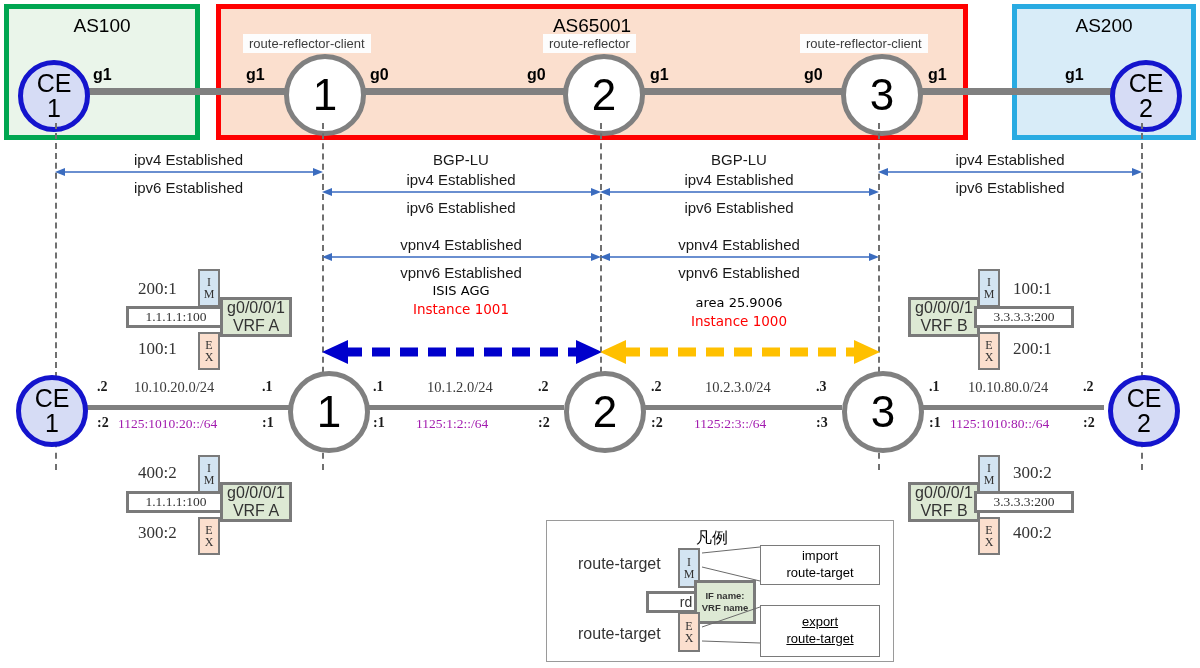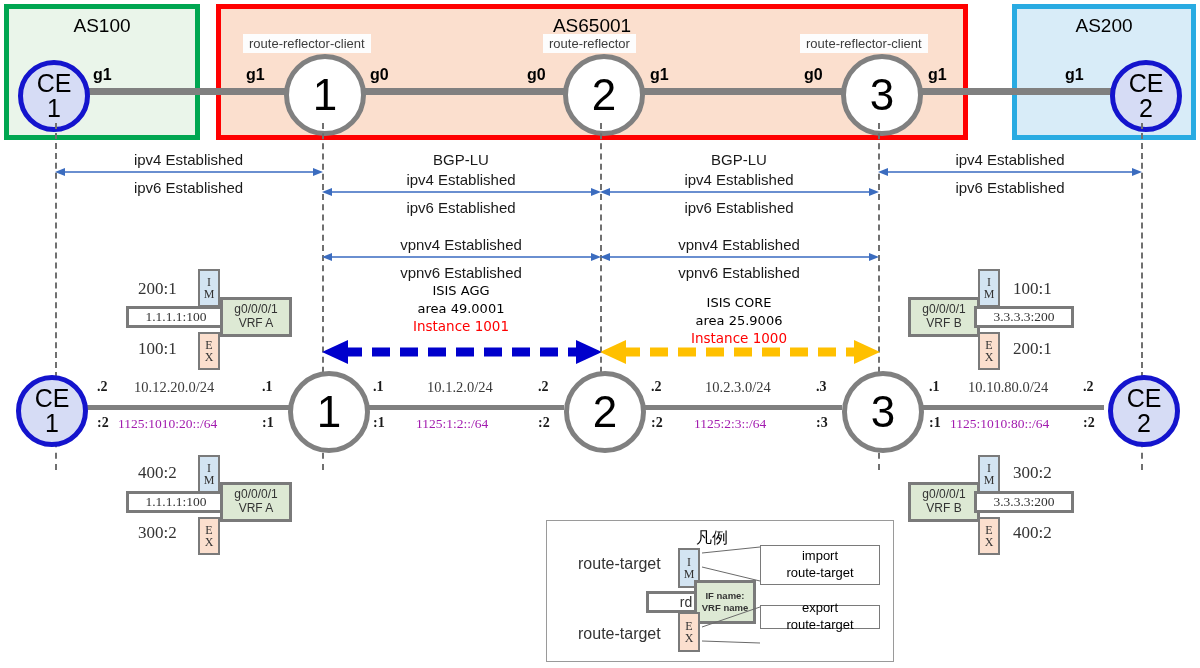--- a/index.html
+++ b/index.html
@@ -44,21 +44,21 @@
   .imex{width:22px;box-sizing:border-box;border:2px solid #7a7a7a;
         display:flex;flex-direction:column;align-items:center;justify-content:center;
         font-size:12px;color:#333;line-height:1.0;font-family:"Liberation Serif",serif;}
   .im{background:#d3e4f2;height:38px;}
   .ex{background:#fbdfce;height:38px;}
   .rdbox{box-sizing:border-box;border:3px solid #7a7a7a;background:#fff;height:22px;
          display:flex;align-items:center;justify-content:center;
          font-size:13.5px;color:#333;font-family:"Liberation Serif",serif;white-space:nowrap;}
   .vrfbox{box-sizing:border-box;border:3px solid #7a7a7a;background:#dde9d4;height:40px;
           display:flex;flex-direction:column;align-items:center;justify-content:center;
-          font-size:12px;color:#333;line-height:1.15;white-space:nowrap;}
+          font-size:16px;color:#333;line-height:1.15;white-space:nowrap;}
   
   .legendbox{box-sizing:border-box;border:1px solid #9a9a9a;background:#ffffff;}
   .lg-title{font-size:16px;color:#000;}
   .lg-rt{font-size:16px;color:#333;white-space:nowrap;}
   .lg-callout{box-sizing:border-box;border:1px solid #7a7a7a;background:#fff;
               display:flex;flex-direction:column;align-items:center;justify-content:center;
               font-size:13px;color:#000;line-height:1.3;}
   .lg-rd{box-sizing:border-box;border:3px solid #7a7a7a;background:#fff;height:22px;
          display:flex;align-items:center;justify-content:center;font-size:14px;color:#333;}
   .lg-vrf{box-sizing:border-box;border:3px solid #7a7a7a;background:#dde9d4;height:44px;
@@ -174,31 +174,29 @@
   <div class="abs btext" style="left:600px;top:236px;width:278px;">vpnv4 Established</div>
   <svg class="abs barrow" style="left:600px;top:251px;width:279px;height:12px;" viewBox="0 0 279 12">
     <line x1="6" y1="6" x2="273" y2="6" stroke="#6a8fd0" stroke-width="1.8"></line>
     <polygon points="0,6 10,2 10,10" fill="#3b6cbf"></polygon>
       <polygon points="279,6 269,2 269,10" fill="#3b6cbf"></polygon>
   </svg>
   <div class="abs btext" style="left:600px;top:264px;width:278px;">vpnv6 Established</div>
 
   <div class="abs isis-t" style="left:322px;top:282px;width:278px;">
     <div>ISIS AGG</div>
-    <div>area 49.0001</div>
     <div class="isis-inst">Instance 1001</div>
   </div>
   <svg class="abs" style="left:322px;top:340px;width:280px;height:24px;" viewBox="0 0 280 24">
     <line x1="22" y1="12" x2="258" y2="12" stroke="#0000cc" stroke-width="9" stroke-dasharray="18,10"></line>
     <polygon points="0,12 26,0 26,24" fill="#0000cc"></polygon>
       <polygon points="280,12 254,0 254,24" fill="#0000cc"></polygon>
   </svg>
 
   <div class="abs isis-t" style="left:600px;top:294px;width:278px;">
-    <div>ISIS CORE</div>
     <div>area 25.9006</div>
     <div class="isis-inst">Instance 1000</div>
   </div>
   <svg class="abs" style="left:600px;top:340px;width:280px;height:24px;" viewBox="0 0 280 24">
     <line x1="22" y1="12" x2="258" y2="12" stroke="#ffc000" stroke-width="9" stroke-dasharray="18,10"></line>
     <polygon points="0,12 26,0 26,24" fill="#ffc000"></polygon>
       <polygon points="280,12 254,0 254,24" fill="#ffc000"></polygon>
   </svg>
 
   <div class="abs rt-num" style="left:138px;top:279px;">200:1</div>
@@ -282,21 +280,21 @@
   </div>
   <div class="abs router" style="left:842px;top:371px;">
     <span>3</span>
   </div>
   <div class="abs ce" style="left:1108px;top:375px;">
     <span>CE</span>
     <span>2</span>
   </div>
 
   <div class="abs octet" style="left:97px;top:379px;">.2</div>
-  <div class="abs ip4" style="left:134px;top:379px;">10.12.20.0/24</div>
+  <div class="abs ip4" style="left:134px;top:379px;">10.10.20.0/24</div>
   <div class="abs octet" style="left:262px;top:379px;">.1</div>
   <div class="abs octet" style="left:97px;top:415px;">:2</div>
   <div class="abs ip6" style="left:118px;top:416px;">1125:1010:20::/64</div>
   <div class="abs octet" style="left:262px;top:415px;">:1</div>
 
   <div class="abs octet" style="left:373px;top:379px;">.1</div>
   <div class="abs ip4" style="left:427px;top:379px;text-align:right;">10.1.2.0/24</div>
   <div class="abs octet" style="left:538px;top:379px;">.2</div>
   <div class="abs octet" style="left:373px;top:415px;">:1</div>
   <div class="abs ip6" style="left:416px;top:416px;">1125:1:2::/64</div>
@@ -339,18 +337,18 @@
     <line x1="8" y1="8" x2="66" y2="2" stroke="#6a6a6a" stroke-width="1"></line>
     <line x1="8" y1="22" x2="66" y2="36" stroke="#6a6a6a" stroke-width="1"></line>
     <line x1="8" y1="82" x2="66" y2="62" stroke="#6a6a6a" stroke-width="1"></line>
     <line x1="8" y1="96" x2="66" y2="98" stroke="#6a6a6a" stroke-width="1"></line>
   </svg>
 
   <div class="abs lg-callout" style="left:760px;top:545px;width:120px;height:40px;">
     <div>import</div>
     <div>route-target</div>
   </div>
-  <div class="abs lg-callout" style="left:760px;top:605px;width:120px;height:24px;">
+  <div class="abs lg-callout" style="left:760px;top:605px;width:120px;height:52px;text-decoration:underline;">
     <div>export</div>
     <div>route-target</div>
   </div>
 
 </div>
 
 </body></html>

